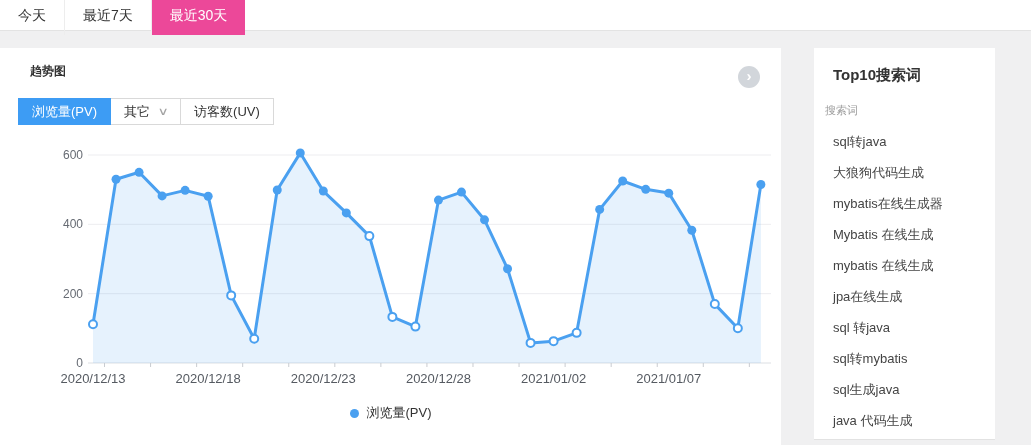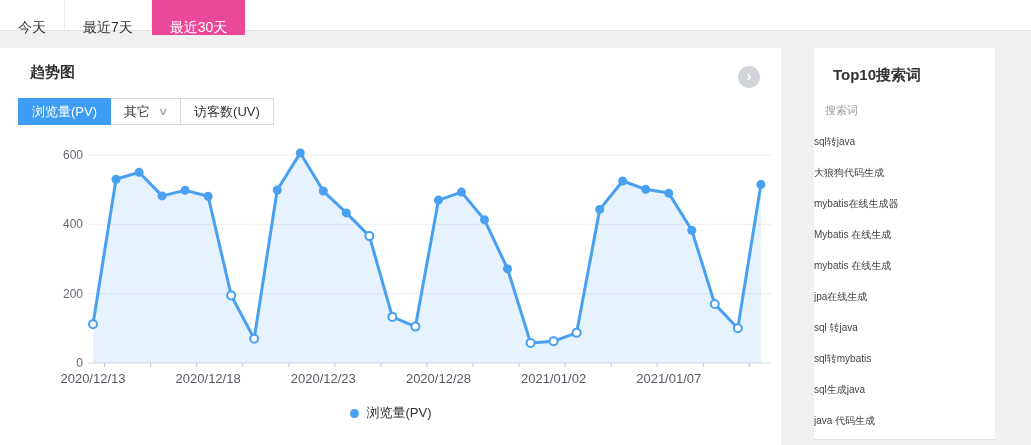--- a/index.html
+++ b/index.html
@@ -1,44 +1,44 @@
 <!DOCTYPE html>
 <html><head>
 <meta charset="utf-8">
 <style>
   *{margin:0;padding:0;box-sizing:border-box}
   html,body{width:1031px;height:445px;overflow:hidden;background:#f0f0f1;
     font-family:"Liberation Sans","DejaVu Sans",sans-serif}
   .tabbar{position:absolute;left:0;top:0;width:1031px;height:31px;background:#fff;
     border-bottom:1px solid #e3e3e3;display:flex;z-index:3}
-  .tab{height:35px;line-height:30px;padding:12px 18px;font-size:14px;color:#333;
+  .tab{height:35px;line-height:30px;padding:0 18px;font-size:14px;color:#333;
     border-right:1px solid #ededed;cursor:pointer;white-space:nowrap}
   .tab.active{background:#ec4899;color:#fff;border-right:none}
   .panel{position:absolute;background:#fff}
   .main-panel{left:0;top:48px;width:781px;height:397px}
   .side-panel{left:814px;top:48px;width:181px;height:392px;border-bottom:1px solid #e2e2e2}
-  .panel-title{position:absolute;left:30px;top:15px;font-size:15px;font-weight:bold;color:#333}
+  .panel-title{position:absolute;left:30px;top:15px;font-size:12px;font-weight:bold;color:#333}
   .next-btn{position:absolute;left:738px;top:18px;width:22px;height:22px;border-radius:50%;
     background:#d2d6db;cursor:pointer;text-align:center}
   .next-btn span{color:#fff;font-size:15px;line-height:20px;font-weight:bold}
   .metric-tabs{position:absolute;left:18px;top:50px;display:flex}
   .mbtn{height:27px;padding:0 13px;border:1px solid #d9d9d9;background:#fff;font-size:13px;
     color:#333;margin-left:-1px;cursor:pointer;display:flex;align-items:center;position:relative}
   .mbtn:first-child{margin-left:0}
   .mbtn.active{background:#3d9cf4;border-color:#3d9cf4;color:#fff;z-index:2}
   .chev{margin-left:9px;color:#a3a3a3;font-size:11px;transform:scaleX(1.4)}
   .chart-wrap{position:absolute;left:38px;top:94px;width:740px;height:252px}
   .legend{position:absolute;left:0;top:356px;width:781px;display:flex;justify-content:center;
     align-items:center;gap:8px;cursor:pointer}
   .legend-dot{width:9px;height:9px;border-radius:50%}
   .legend-label{font-size:13px;color:#333}
   .side-title{padding:18px 0 0 19px;font-size:15px;font-weight:bold;color:#333}
   .col-header{padding:18px 0 0 11px;font-size:11px;color:#9b9b9b}
   .term-list{margin-top:8px}
-  .term{height:31px;line-height:31px;font-size:10px;color:#444;
+  .term{height:31px;line-height:31px;padding-left:19px;font-size:13px;color:#444;
     cursor:pointer;white-space:nowrap;overflow:hidden}
   svg text{font-family:"Liberation Sans","DejaVu Sans",sans-serif}
 </style>
 </head>
 <body>
 
 <div class="tabbar">
     <div class="tab">今天</div>
     <div class="tab">最近7天</div>
     <div class="tab active">最近30天</div>

